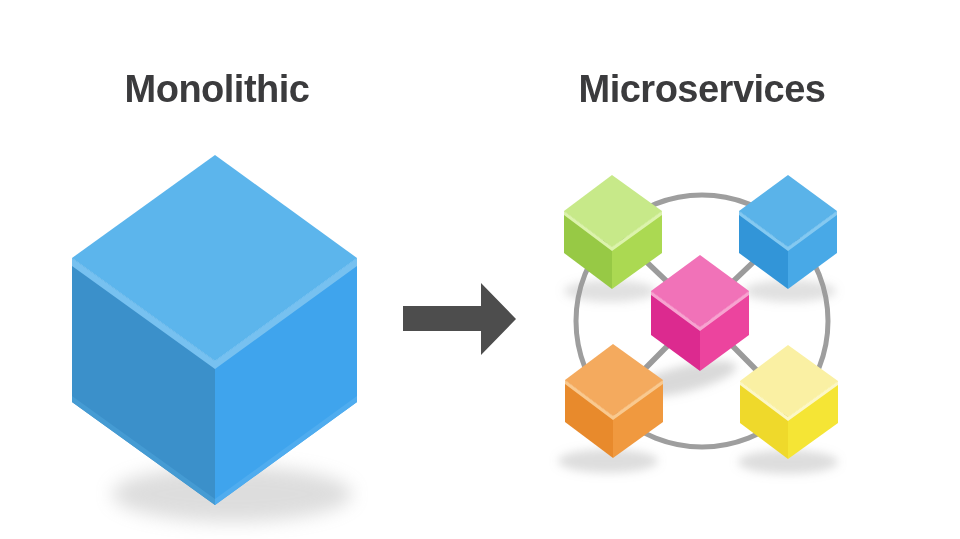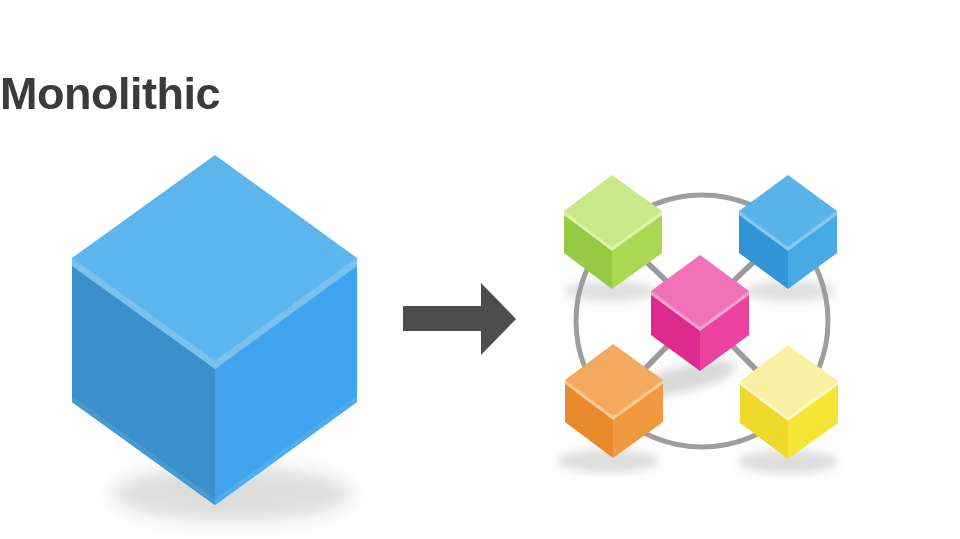--- a/index.html
+++ b/index.html
@@ -7,42 +7,43 @@
   .canvas {
     position: relative;
     width: 960px;
     height: 539px;
     background: #ffffff;
     overflow: hidden;
   }
   .title {
     position: absolute;
     top: 70px;
-    font-size: 45px;
+    font-size: 38px;
     font-weight: 700;
     letter-spacing: -0.5px;
     color: #3b3b3d;
-    text-align: left;
+    text-align: center;
     line-height: 1.05;
     user-select: none;
   }
   .title-left  { left: 0;     width: 434px; }
   .title-right { left: 480px; width: 444px; }
   .graphic {
     position: absolute;
     left: 0; top: 0;
     width: 960px; height: 539px;
   }
 </style>
 </head>
 <body>
 
 <div class="canvas">
 
   <div class="title title-left">Monolithic</div>
+  <div class="title title-right">Microservices</div>
 
   <svg class="graphic" viewBox="0 0 960 539" xmlns="http://www.w3.org/2000/svg">
     <defs>
       <filter id="blur9" x="-60%" y="-60%" width="220%" height="220%">
           <feGaussianBlur stdDeviation="9"></feGaussianBlur>
         </filter>
       <filter id="blur5" x="-60%" y="-60%" width="220%" height="220%">
           <feGaussianBlur stdDeviation="5"></feGaussianBlur>
         </filter>
     </defs>

